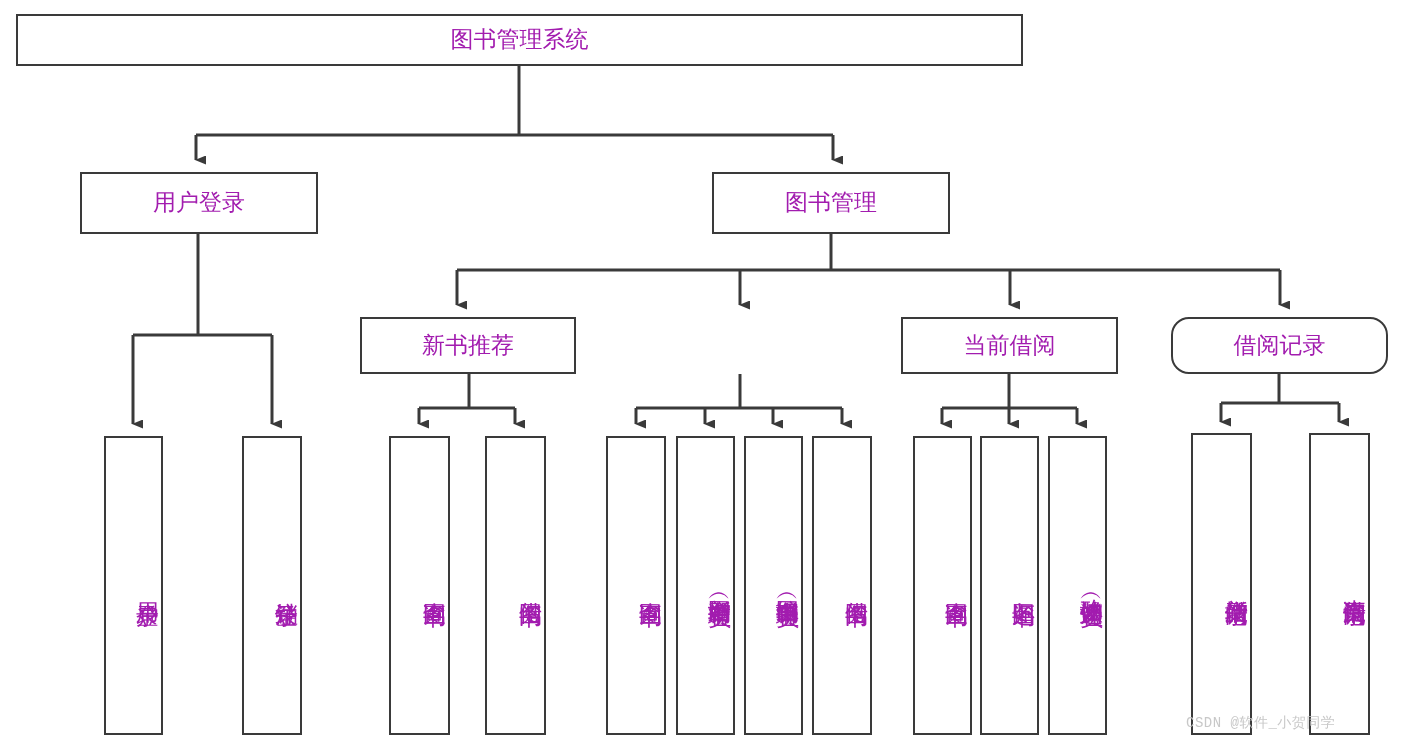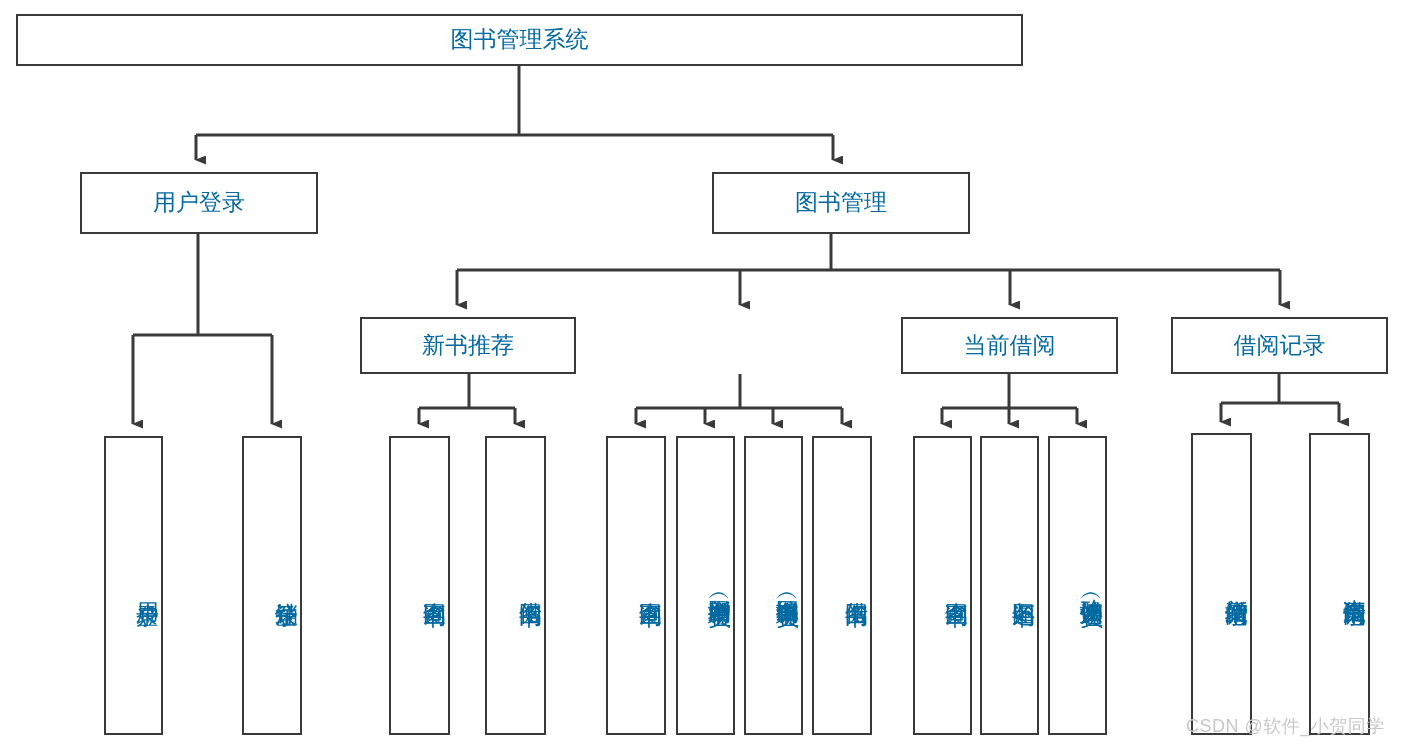--- a/index.html
+++ b/index.html
@@ -26,21 +26,21 @@
     pointer-events: none;
   }
   .node {
     position: absolute;
     box-sizing: border-box;
     background: #ffffff;
     border: 2px solid #3a3a3a;
     display: flex;
     align-items: center;
     justify-content: center;
-    color: #0369a1;
+    color: #a21caf;
     line-height: 1.18;
     text-align: left;
   }
   .node.h {
     font-size: 23px;
   }
   .node.v {
     writing-mode: vertical-rl;
     text-orientation: upright;
     font-size: 23px;
@@ -52,24 +52,25 @@
   .node.v > span {
     writing-mode: vertical-rl;
     text-orientation: upright;
     white-space: normal;
     display: block;
   }
   #watermark {
     position: absolute;
     left: 1186px;
     top: 714px;
-    font-size: 18px;
+    font-size: 14px;
     color: #c8c8c8;
     white-space: nowrap;
     letter-spacing: 0.5px;
+    font-family: Liberation Mono, monospace;
   }
 </style>
 </head>
 <body>
 
 <div id="canvas">
 
   <svg class="wires" viewBox="0 0 1405 747">
     <defs>
       <marker id="arrow" markerWidth="9" markerHeight="11" refX="4.5" refY="10" orient="auto" markerUnits="userSpaceOnUse">
@@ -120,31 +121,31 @@
     </g>
   </svg>
 
   <div class="node h" style="left:16px; top:14px; width:1007px; height:52px;">
     <span>图书管理系统</span>
   </div>
 
   <div class="node h" style="left:80px; top:172px; width:238px; height:62px;">
     <span>用户登录</span>
   </div>
-  <div class="node h" style="left:712px; top:172px; width:258px; height:62px;">
+  <div class="node h" style="left:712px; top:172px; width:238px; height:62px;">
     <span>图书管理</span>
   </div>
 
   <div class="node h" style="left:360px; top:317px; width:216px; height:57px;">
     <span>新书推荐</span>
   </div>
   <div class="node h" style="left:901px; top:317px; width:217px; height:57px;">
     <span>当前借阅</span>
   </div>
-  <div class="node h" style="left:1171px; top:317px; width:217px; height:57px;">
+  <div class="node h" style="left:1171px; top:317px; width:217px; height:57px;border-radius:18px;">
     <span>借阅记录</span>
   </div>
 
   <div class="node v" style="left:104px; top:436px; width:59px; height:299px;">
     <span>用户登录</span>
   </div>
   <div class="node v" style="left:242px; top:436px; width:60px; height:299px;">
     <span>注销登录</span>
   </div>
 

